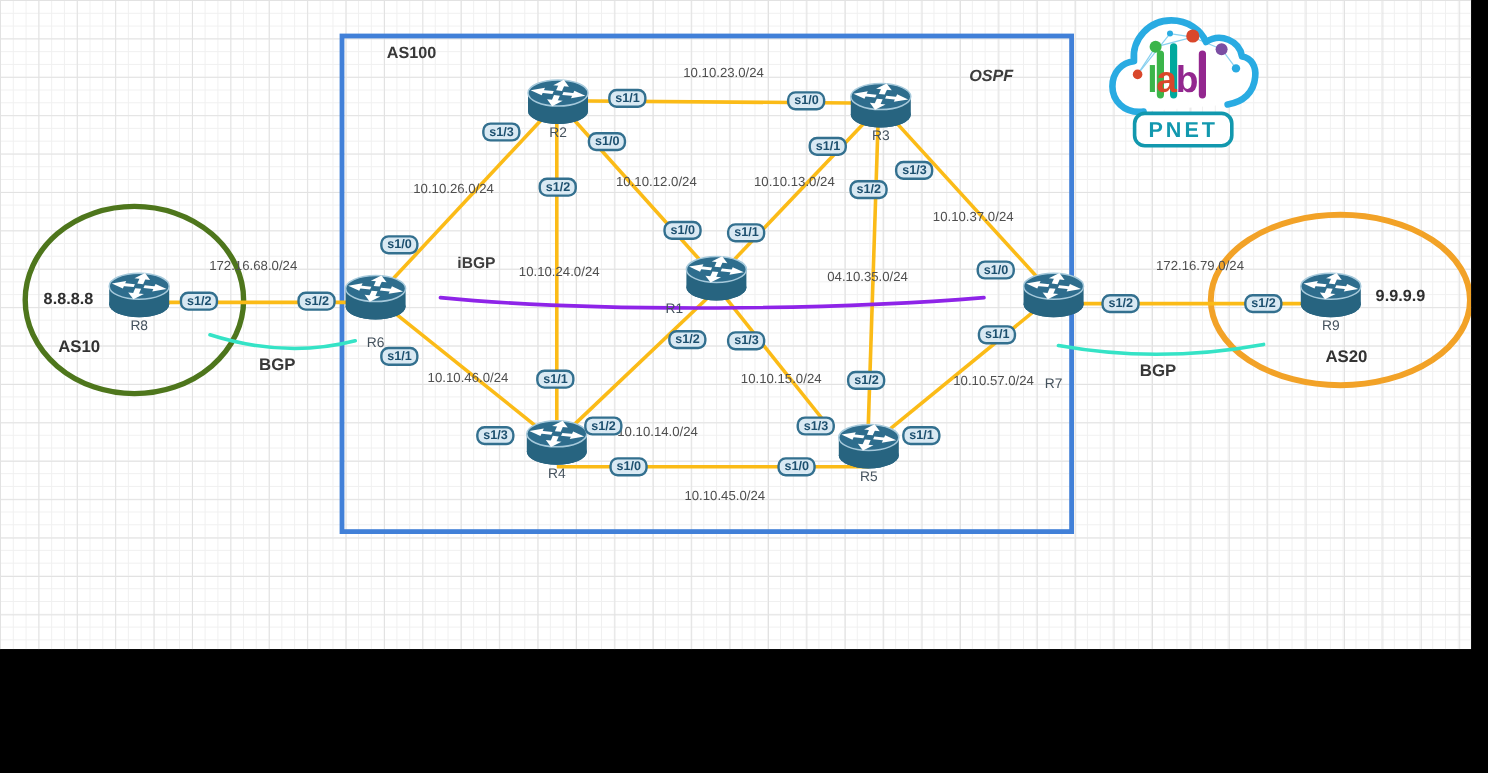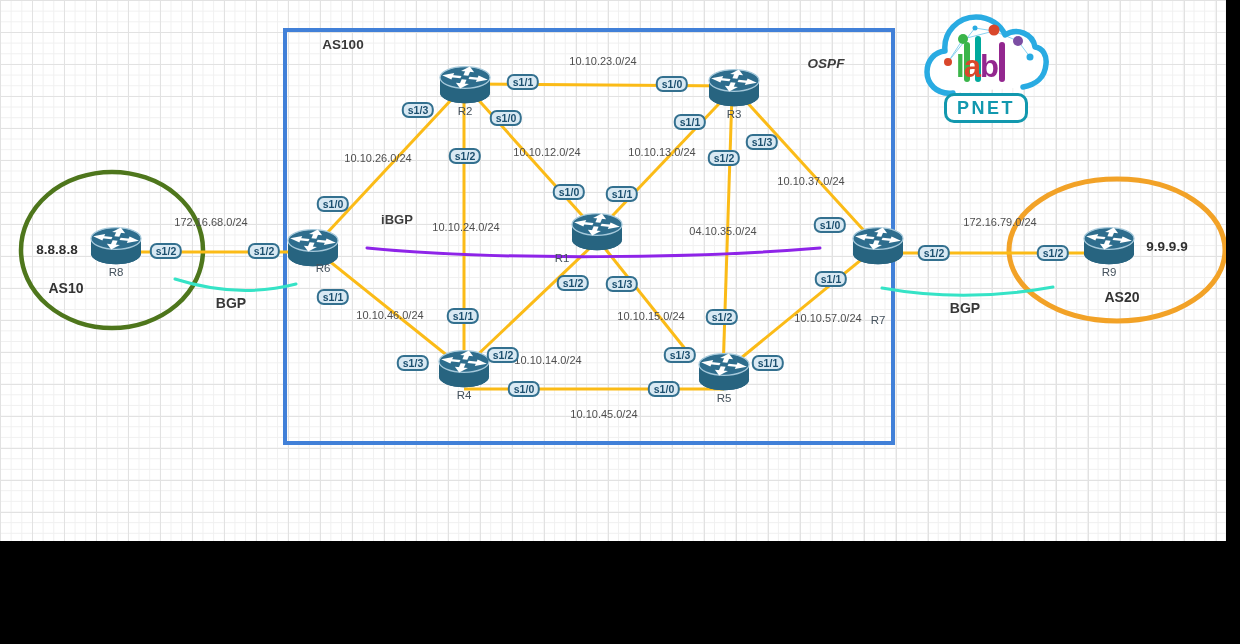--- a/index.html
+++ b/index.html
@@ -186,21 +186,21 @@
         <div class="pill" style="left: 166px; top: 251px;">s1/2</div>
         <div class="pill" style="left: 264px; top: 251px;">s1/2</div>
         <div class="subnet" style="left: 1000px; top: 222px;">172.16.79.0/24</div>
         <div class="pill" style="left: 934px; top: 253px;">s1/2</div>
         <div class="pill" style="left: 1053px; top: 253px;">s1/2</div>
         <div class="rlabel" style="left: 562px; top: 258px; text-align: center;">R1</div>
         <div class="rlabel" style="left: 465px; top: 111px;">R2</div>
         <div class="rlabel" style="left: 734px; top: 114px;">R3</div>
         <div class="rlabel" style="left: 464px; top: 395px;">R4</div>
         <div class="rlabel" style="left: 724px; top: 398px;">R5</div>
-        <div class="rlabel" style="left: 313px; top: 268px; margin-left: 10px;">R6</div>
+        <div class="rlabel" style="left: 313px; top: 286px;">R6</div>
         <div class="rlabel" style="left: 878px; top: 272px; margin-top: 48px;">R7</div>
         <div class="rlabel" style="left: 116px; top: 272px;">R8</div>
         <div class="rlabel" style="left: 1109px; top: 272px;">R9</div>
         <div class="loop" style="left: 57px; top: 249px;">8.8.8.8</div>
         <div class="loop" style="left: 1167px; top: 246px;">9.9.9.9</div>
       </div>
   </div>
 
   <div id="letterbox-bottom" class="letterbox"></div>
   <div id="letterbox-right" class="letterbox"></div>

